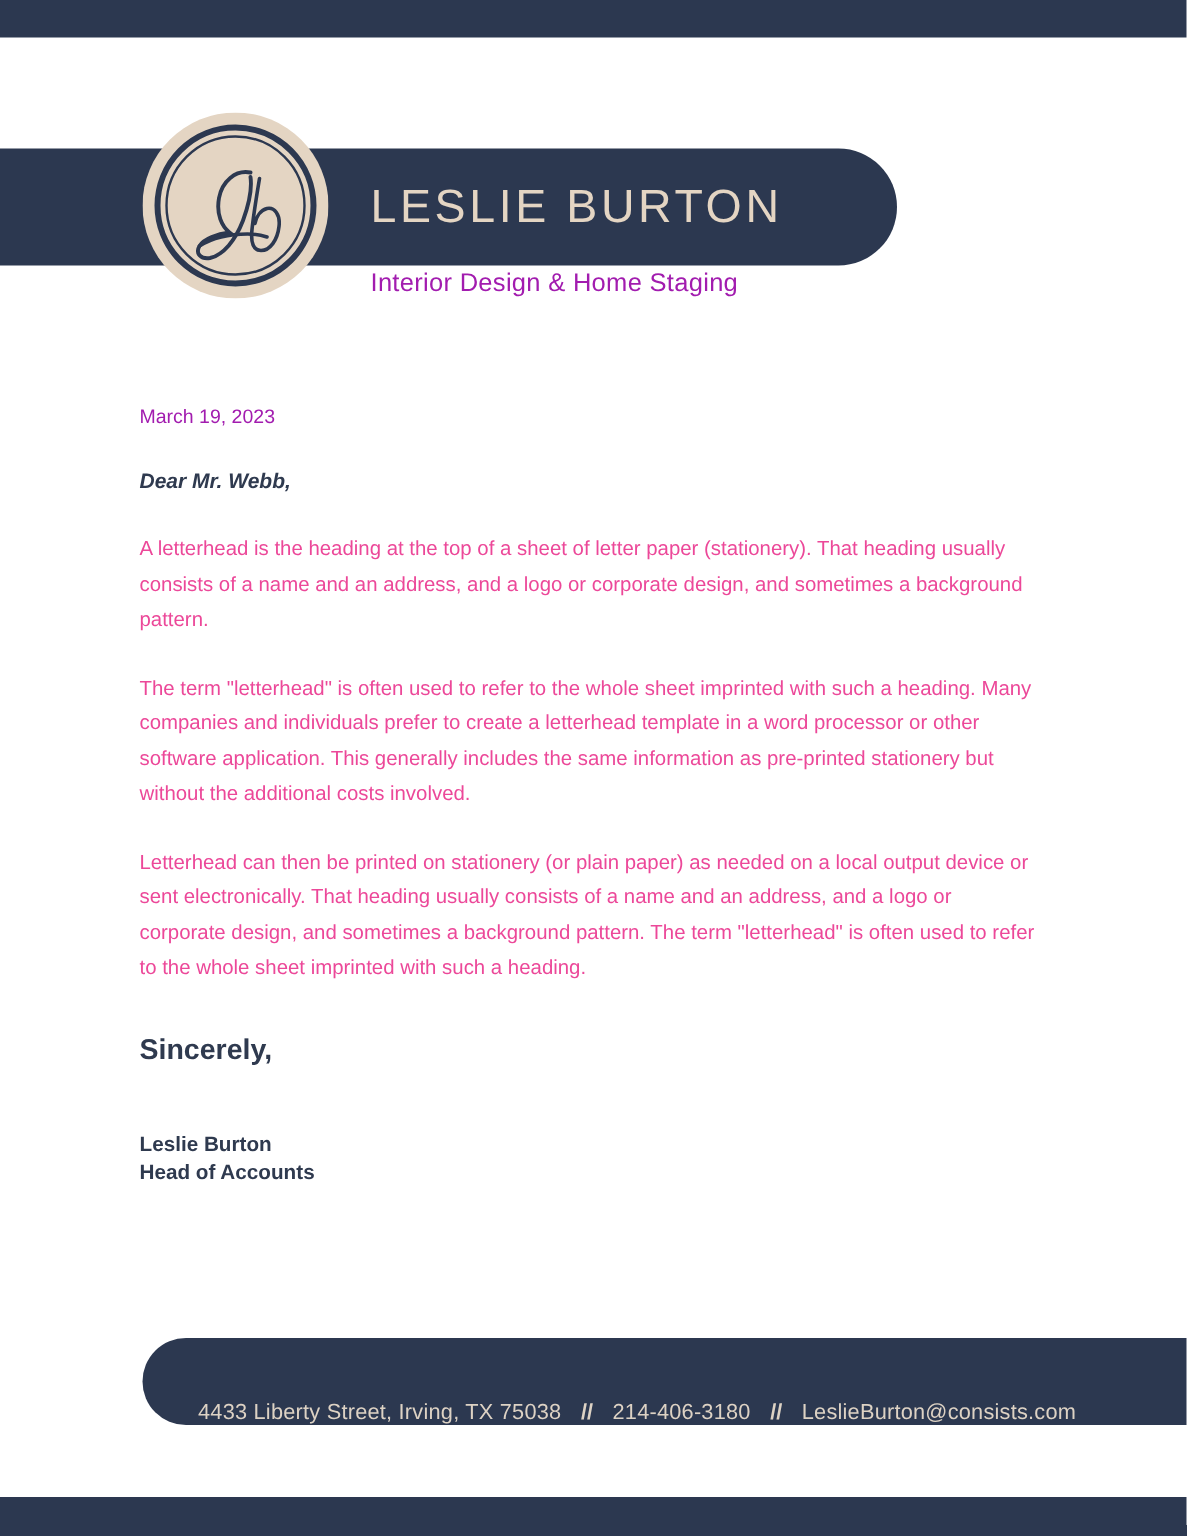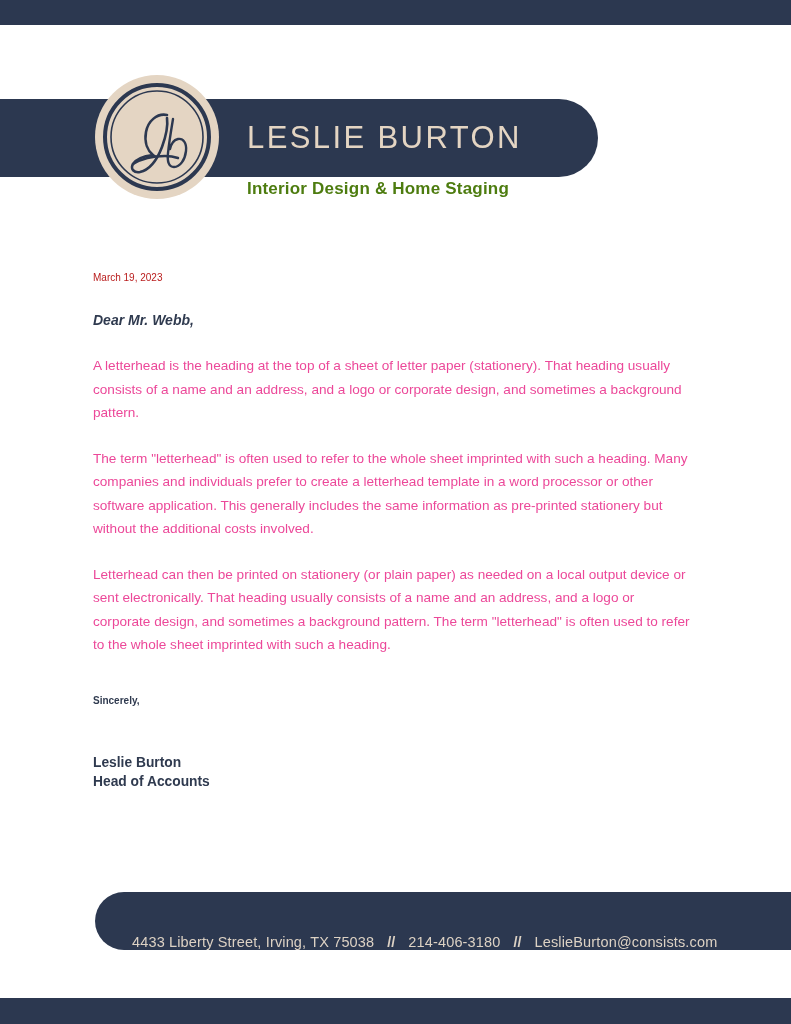--- a/index.html
+++ b/index.html
@@ -60,22 +60,22 @@
     color: #e4d5c3;
     font-weight: 400;
     line-height: 40px;
     white-space: nowrap;
   }
   .tagline {
     position: absolute;
     left: 247px;
     top: 179px;
     font-size: 17px;
-    color: #4d7c0f;
-    font-weight: 700;
+    color: #a21caf;
+    font-weight: 400;
     letter-spacing: 0.2px;
     white-space: nowrap;
   }
 
   
   .logo-medallion {
     position: absolute;
     left: 95px;
     top: 75px;
     width: 124px;
@@ -86,42 +86,42 @@
   }
 
   
   .letter-body {
     position: absolute;
     left: 93px;
     top: 268px;
     width: 600px;
   }
   .letter-date {
-    font-size: 10px;
-    color: #b91c1c;
+    font-size: 13px;
+    color: #a21caf;
     line-height: 20px;
     margin: 0 0 22px 0;
   }
   .letter-salutation {
     font-size: 14px;
     font-weight: bold;
     color: #2f3a4f;
     line-height: 20px;
     margin: 0 0 24px 0;
     font-style: italic;
   }
   .letter-para {
     font-size: 13.6px;
     color: #ec4899;
     line-height: 23.5px;
     margin: 0 0 22px 0;
     max-width: 600px;
   }
   .letter-closing {
-    font-size: 10px;
+    font-size: 19px;
     font-weight: bold;
     color: #2f3a4f;
     line-height: 20px;
     margin: 34px 0 0 0;
   }
   .signature-block {
     margin-top: 42px;
   }
   .sig-name,
   .sig-title {

